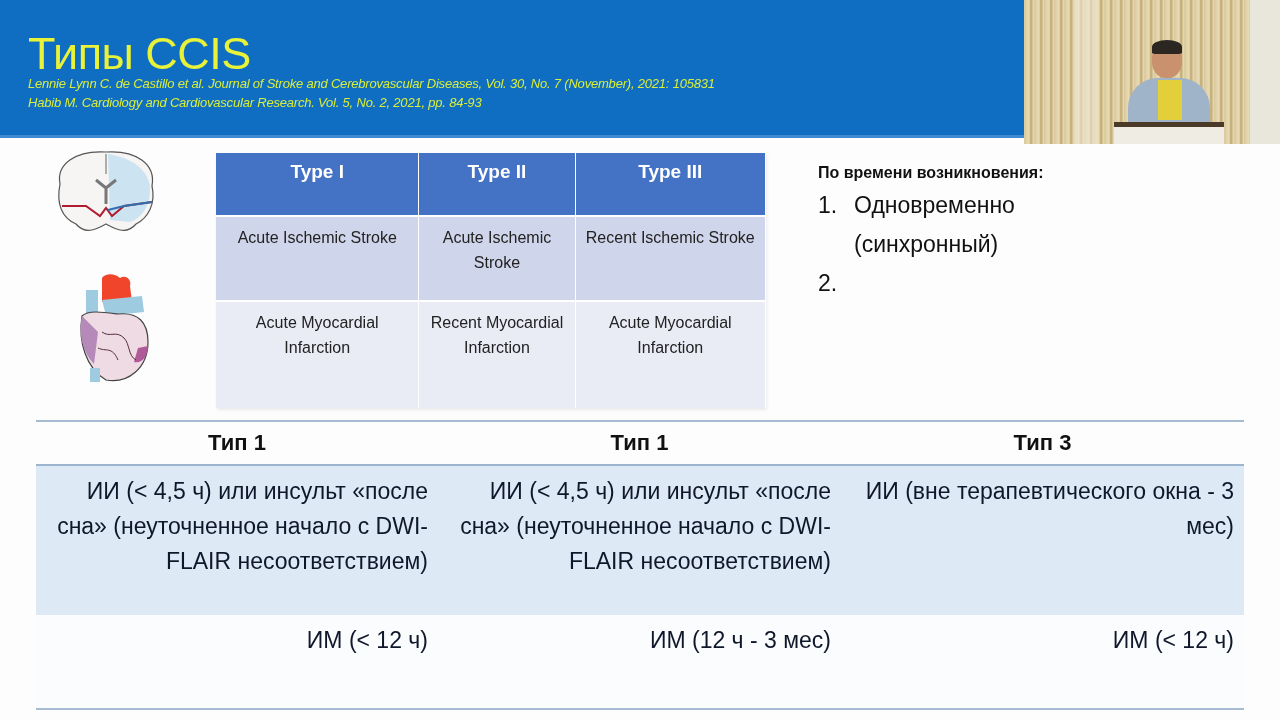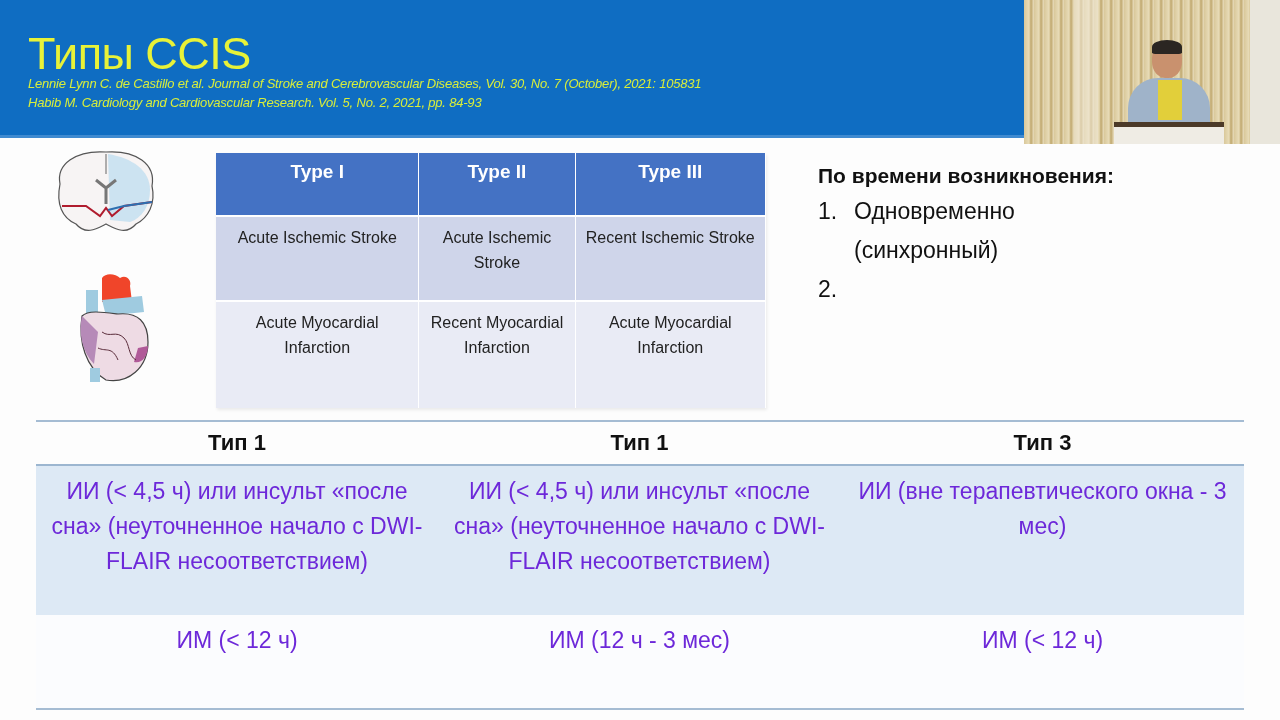--- a/index.html
+++ b/index.html
@@ -53,50 +53,50 @@
       font-size: 16px; color: #222; text-align: center; vertical-align: top;
       padding: 8px 6px 4px; line-height: 25px; border-right: 1px solid #fff;
     }
     .etable tr.r1 td { background: #cfd5ea; height: 85px; border-top: 2px solid #fff; }
     .etable tr.r2 td { background: #e9ebf5; height: 107px; border-top: 2px solid #fff; }
     .etable th:nth-child(1), .etable td:nth-child(1) { width: 195px; }
     .etable th:nth-child(2), .etable td:nth-child(2) { width: 150px; }
     .etable th:nth-child(3), .etable td:nth-child(3) { width: 183px; }
 
     .timing { position: absolute; left: 818px; top: 164px; font-family: "Liberation Sans", sans-serif; }
-    .timing .heading { font-size: 21px; font-weight: bold; color: #111; margin-bottom: 4px; }
+    .timing .heading { font-size: 16px; font-weight: bold; color: #111; margin-bottom: 4px; }
     .timing ol { list-style: none; }
     .timing li { display: flex; font-size: 23px; line-height: 39px; color: #111; }
     .timing li .num { width: 36px; flex: none; }
 
     .rtable {
       position: absolute; left: 36px; top: 420px; width: 1208px;
       border-collapse: collapse; font-family: "Liberation Sans", sans-serif;
       border-top: 2px solid #a5bcd3; border-bottom: 2px solid #a5bcd3;
     }
     .rtable th {
       font-size: 22px; font-weight: bold; text-align: center; height: 44px;
       border-bottom: 2px solid #9cb6d0; color: #111;
     }
     .rtable td {
-      font-size: 23px; color: #6d28d9; vertical-align: top; text-align: center;
+      font-size: 23px; color: #0f172a; vertical-align: top; text-align: right;
       padding: 8px 10px 0; line-height: 35px;
     }
     .rtable tr.r1 td { background: #dde9f5; height: 150px; }
     .rtable tr.r2 td { background: #fbfcfe; height: 94px; }
     .rtable th:nth-child(1), .rtable td:nth-child(1) { width: 402px; }
     .rtable th:nth-child(2), .rtable td:nth-child(2) { width: 403px; }
     .rtable th:nth-child(3), .rtable td:nth-child(3) { width: 403px; }
   </style>
 </head>
 <body>
 
 <div class="header">
   <div class="title">Типы CCIS</div>
-  <div class="ref ref1">Lennie Lynn C. de Castillo et al. Journal of Stroke and Cerebrovascular Diseases, Vol. 30, No. 7 (October), 2021: 105831</div>
+  <div class="ref ref1">Lennie Lynn C. de Castillo et al. Journal of Stroke and Cerebrovascular Diseases, Vol. 30, No. 7 (November), 2021: 105831</div>
   <div class="ref ref2">Habib M. Cardiology and Cardiovascular Research. Vol. 5, No. 2, 2021, pp. 84-93</div>
 </div>
 
 <div class="video">
   <div class="pillar"></div>
   <div class="wall"></div>
   <div class="jacket"></div>
   <div class="shirt"></div>
   <div class="head"></div>
   <div class="hair"></div>

